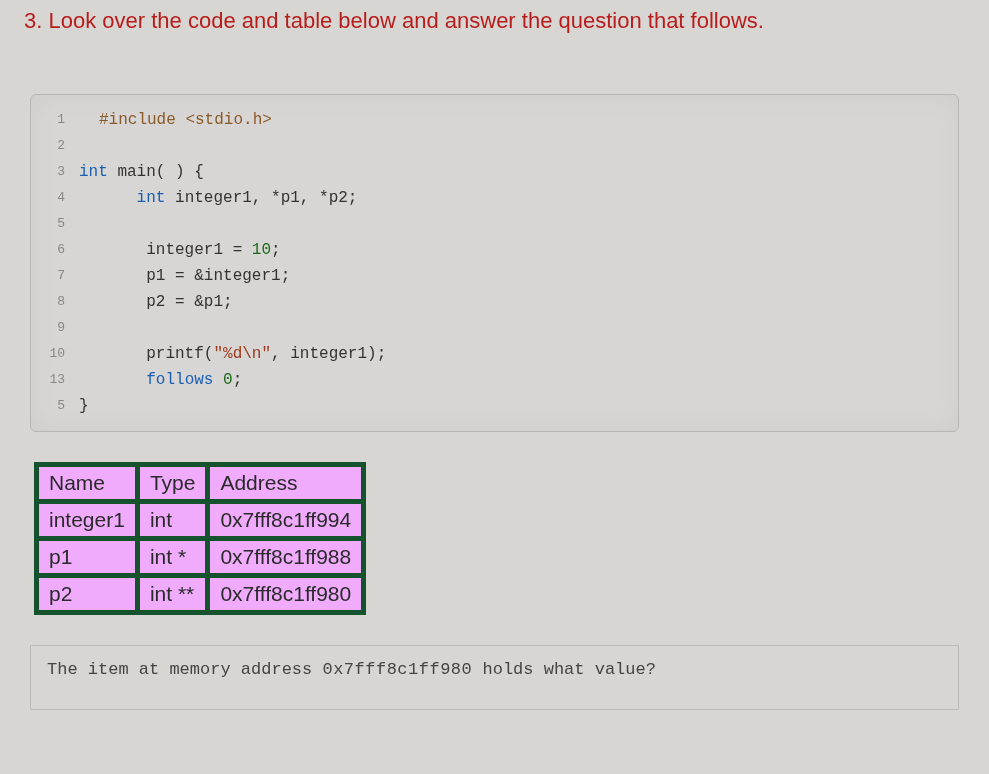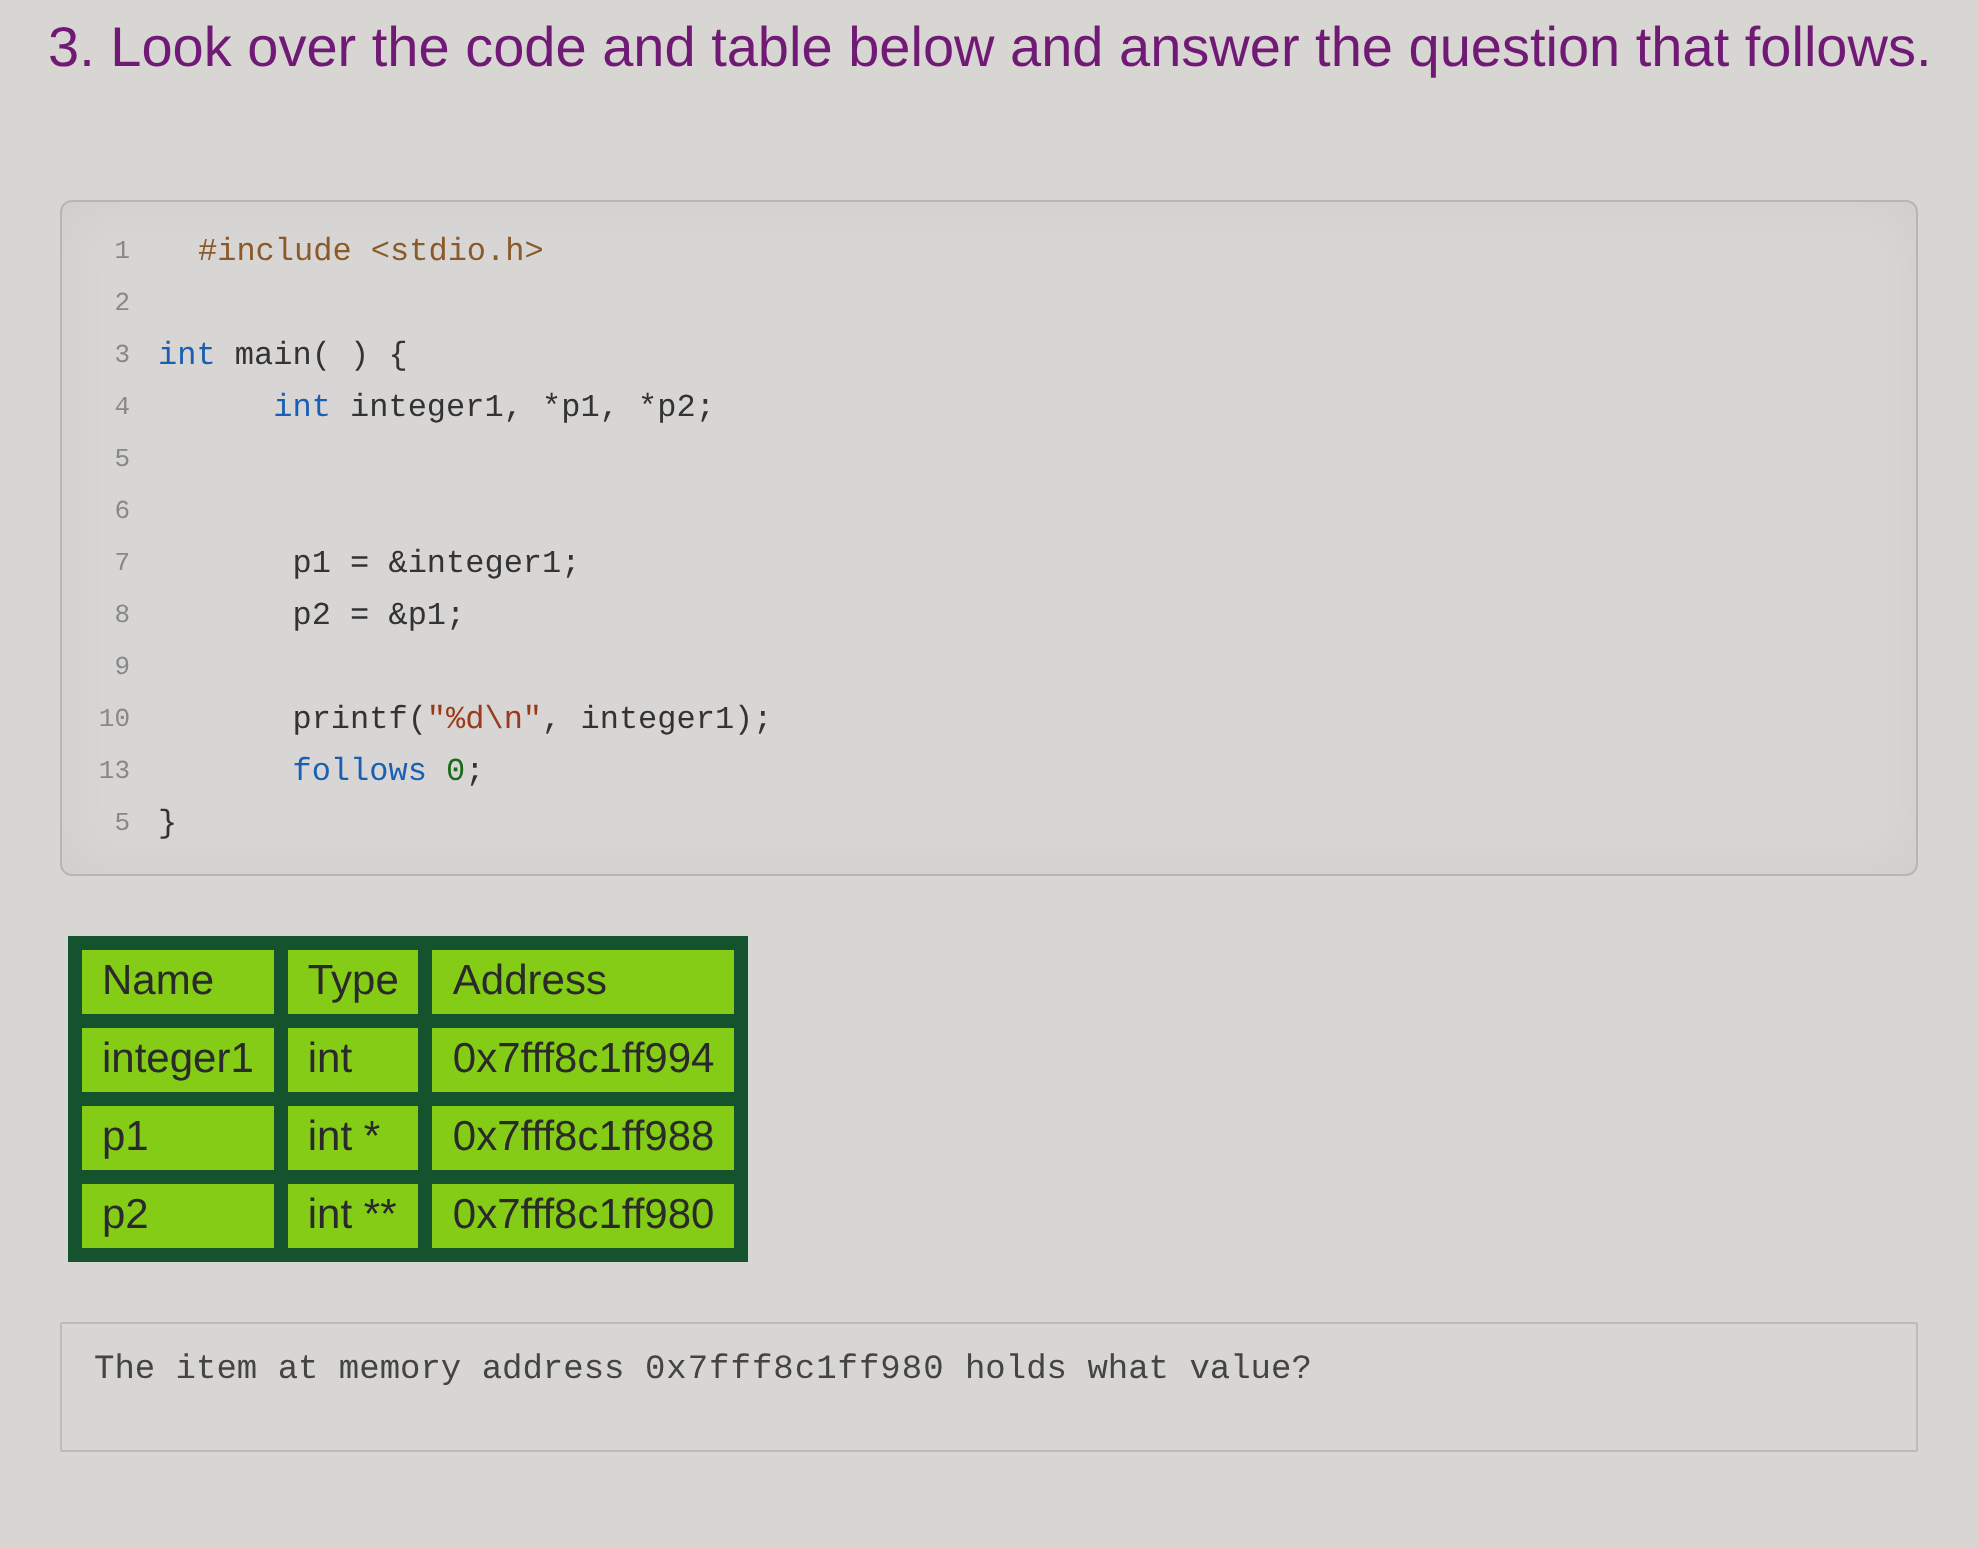--- a/index.html
+++ b/index.html
@@ -6,22 +6,22 @@
   body {
     width: 989px;
     height: 774px;
     background: #d8d6d2;
     font-family: Arial, Helvetica, sans-serif;
     color: #2a2a2a;
     padding: 8px 20px 0 20px;
     overflow: hidden;
   }
   .question-title {
-    font-size: 28px;
-    color: #701a75;
+    font-size: 22px;
+    color: #b91c1c;
     margin-bottom: 60px;
     padding-left: 4px;
   }
   .code-block {
     background: #d8d6d4;
     border: 1px solid #b8b6b2;
     border-radius: 6px;
     padding: 12px 14px;
     margin: 0 10px 30px 10px;
     font-family: "Courier New", monospace;
@@ -41,24 +41,24 @@
   .pp { color: #8a5a2a; margin-left: 20px; }
   .str { color: #9a3a1a; }
   .num { color: #1a6a1a; }
 
   .var-table {
     border-collapse: collapse;
     margin: 0 0 30px 14px;
     font-size: 21px;
   }
   .var-table th, .var-table td {
-    border: 7px solid #14532d;
+    border: 5px solid #14532d;
     padding: 4px 10px;
     text-align: left;
-    background: #84cc16;
+    background: #f0abfc;
     font-weight: normal;
   }
   .var-table th { font-weight: normal; }
   .question-box {
     border: 1px solid #bbb;
     border-radius: 1px;
     margin: 0 10px;
     padding: 14px 16px 30px 16px;
     font-family: "Courier New", monospace;
     font-size: 17px;
@@ -91,20 +91,21 @@
     <div class="code-line">
       <span class="ln">4</span>
       <span class="code"><span>      </span><span class="kw">int</span><span> integer1, *p1, *p2;</span></span>
     </div>
     <div class="code-line">
       <span class="ln">5</span>
       <span class="code"><span></span></span>
     </div>
     <div class="code-line">
       <span class="ln">6</span>
+      <span class="code"><span>       integer1 = </span><span class="num">10</span><span>;</span></span>
     </div>
     <div class="code-line">
       <span class="ln">7</span>
       <span class="code"><span>       p1 = &amp;integer1;</span></span>
     </div>
     <div class="code-line">
       <span class="ln">8</span>
       <span class="code"><span>       p2 = &amp;p1;</span></span>
     </div>
     <div class="code-line">

